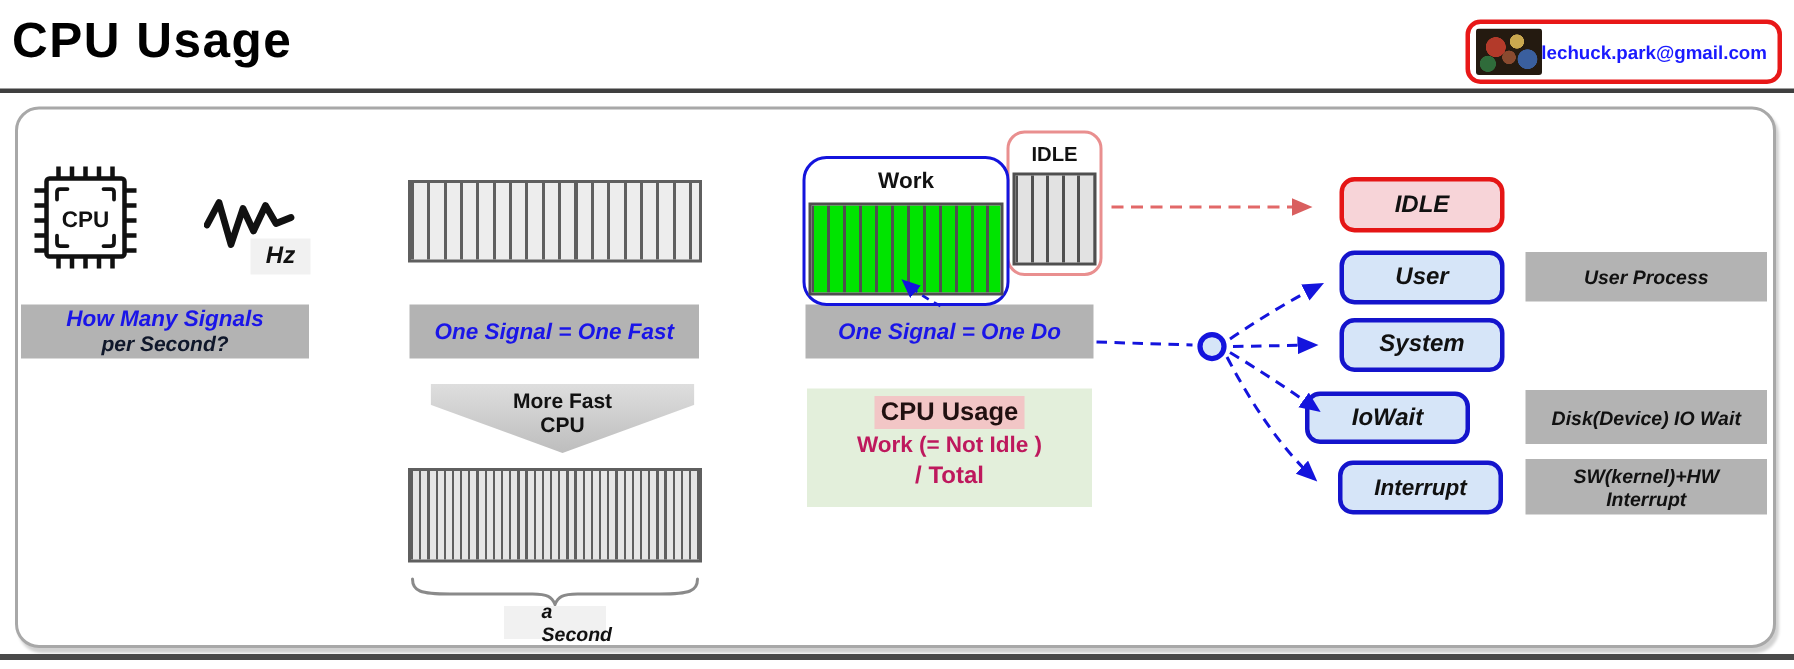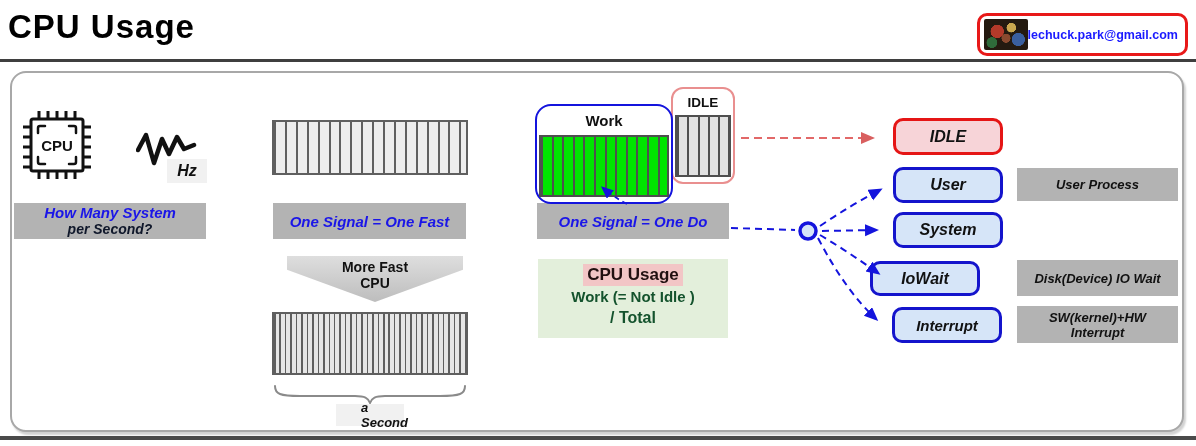--- a/index.html
+++ b/index.html
@@ -56,21 +56,21 @@
   .work-wrap .bar-label { font-size:15px; height:29px; line-height:30px; }
   .idle-wrap .bar-label { font-size:13.5px; height:26px; line-height:27px; }
   .work-stripes { height:62px; margin:0 2px; border:2px solid #4f4f4f;
     background:repeating-linear-gradient(to right,#4f4f4f 0 2px,#00e400 2px 10.6px); }
   .idle-stripes { height:62px; margin:0 2px; border:2px solid #4f4f4f;
     background:repeating-linear-gradient(to right,#4f4f4f 0 2px,#e2e2e2 2px 10.3px); }
 
   
   .formula-box { position:absolute; left:538px; top:259px; width:190px; height:79px; background:#e3efdb; text-align:center; padding-top:5px; }
   .formula-title { display:inline-block; background:#f2c6c6; color:#201010; font-weight:bold; font-size:17px; padding:0 4px; line-height:22px; }
-  .formula-line { font-weight:bold; font-size:15px; color:#14532d; line-height:21px; }
+  .formula-line { font-weight:bold; font-size:15px; color:#be185d; line-height:21px; }
 
   
   .brace-svg { position:absolute; left:272px; top:384px; }
   .a-second { position:absolute; left:336px; top:404px; width:68px; height:22px; background:#f1f1f1; font-style:italic; font-weight:bold; font-size:13px; color:#111; display:flex; align-items:center; justify-content:center;padding-left:29px; }
 
   
   .state-box { position:absolute; width:110px; border-radius:10px; display:flex; align-items:center; justify-content:center; font-style:italic; font-weight:bold; font-size:16px; color:#111; z-index:3; }
   .state-idle { left:893px; top:118px; height:37px; border:3px solid #e51515; background:#f7d4d8; }
   .state-blue { border:3px solid #1414cc; background:#d6e5f8; }
   .state-user      { left:893px; top:167px; height:36px; }
@@ -118,21 +118,21 @@
     </g>
     <text x="37" y="47" text-anchor="middle" font-size="15" font-weight="bold" fill="#111">CPU</text>
   </svg>
 
   <svg class="wave-svg" width="62" height="44" viewBox="0 0 62 44">
     <polyline points="2,24 10,9 18,37 26,13 33,28 41,11 48,23 58,19" fill="none" stroke="#111" stroke-width="4.5" stroke-linecap="round" stroke-linejoin="round"></polyline>
   </svg>
   <div class="hz-label">Hz</div>
 
   <div class="gray-box question-box">
-    <div class="cap-blue">How Many System</div>
+    <div class="cap-blue">How Many Signals</div>
     <div class="cap-dark">per Second?</div>
   </div>
 
   <div class="bar1"></div>
   <div class="gray-box caption1">
     <div class="cap-blue">One Signal = One Fast</div>
   </div>
 
   <div class="fast-arrow">
     <div>More Fast</div>

